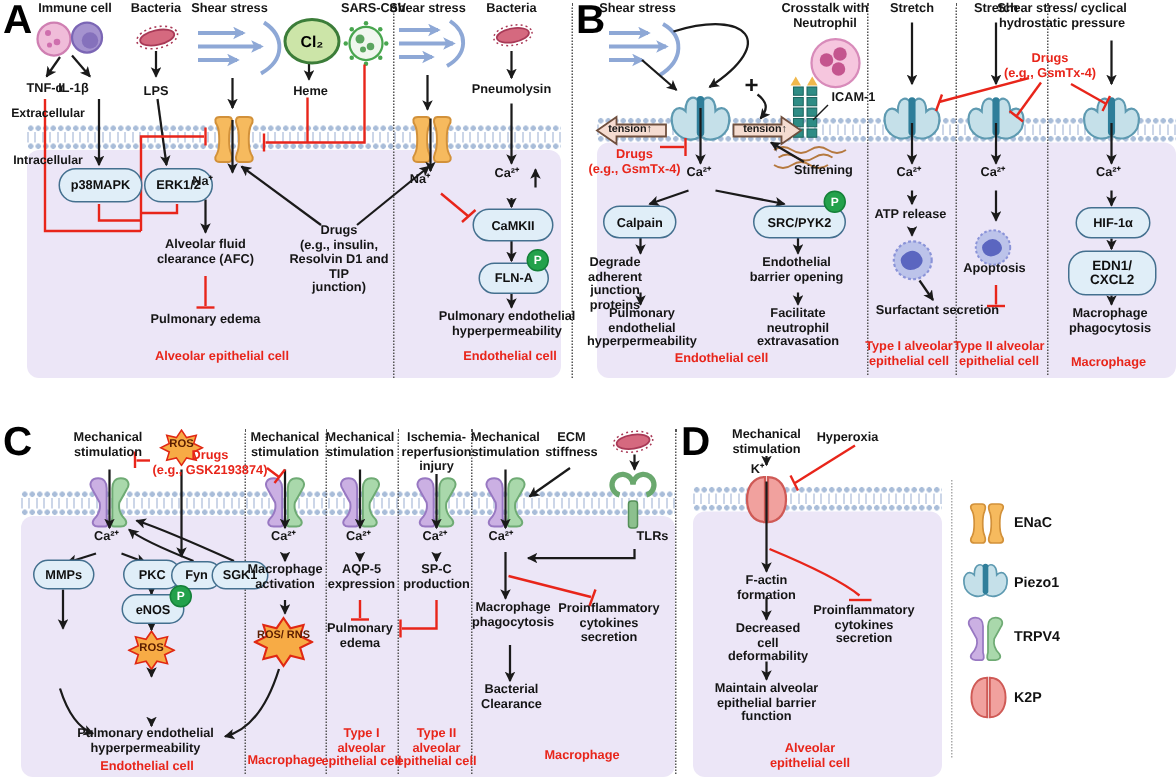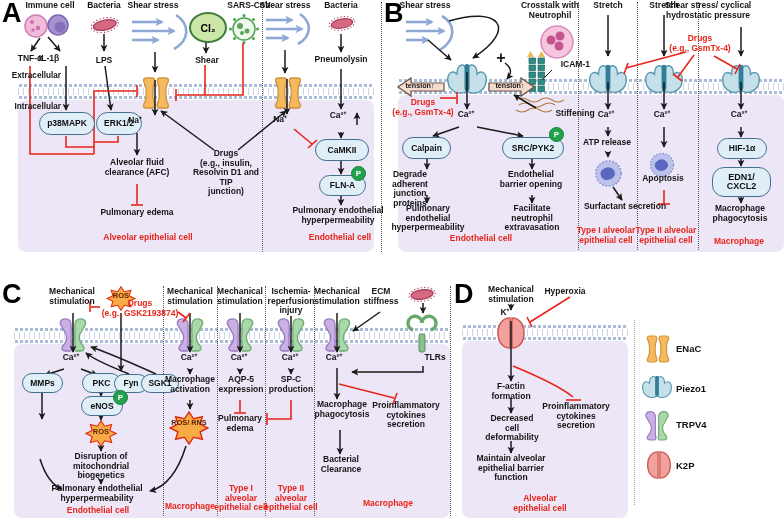--- a/index.html
+++ b/index.html
@@ -1,18 +1,18 @@
 <!DOCTYPE html>
 <html><head>
 <meta charset="utf-8">
 <style>
   body{margin:0;background:#fff}
   .fig{position:relative;width:784px;height:522px;background:#fff;font-family:"Liberation Sans",sans-serif;overflow:hidden}
   .t{position:absolute;font-weight:bold;font-size:8.5px;line-height:1.13;text-align:center;color:#151515;z-index:8}
-  .tl{text-align:right}
+  .tl{text-align:center}
   .red{color:#e8251a}
   .pl{position:absolute;font-weight:bold;font-size:27px;color:#000;z-index:9;line-height:1}
   .cy{position:absolute;background:#ece6f7;border-radius:8px;z-index:0}
   .mem{position:absolute;height:17px;z-index:1;
     background-image:
       radial-gradient(circle at 2.5px 2.5px,#a9bdd9 1.7px,rgba(0,0,0,0) 1.9px),
       radial-gradient(circle at 2.5px 2.5px,#a9bdd9 1.7px,rgba(0,0,0,0) 1.9px),
       repeating-linear-gradient(90deg,#ccd6e8 0 1.2px,rgba(0,0,0,0) 1.2px 5px);
     background-size:5px 5px,5px 5px,100% 7px;
     background-position:0 0,0 12px,0 5px;
@@ -59,21 +59,21 @@
   <div class="sep" style="left:634px;top:320px;height:185px;border-left-color:#aaa"></div>
 
   <div class="t" style="left:14px;top:1px;width:72px">Immune cell</div>
   <div class="t" style="left:82px;top:1px;width:44px">Bacteria</div>
   <div class="t" style="left:122px;top:1px;width:62px">Shear stress</div>
   <div class="t" style="left:218px;top:1px;width:62px">SARS-CoV</div>
   <div style="position:absolute;left:189px;top:12px;width:34px;height:27px;border:2.2px solid #3c7d39;background:#cce5a8;border-radius:50%;display:flex;align-items:center;justify-content:center;font-weight:bold;font-size:10.5px;z-index:6">Cl₂</div>
   <div class="t" style="left:10px;top:54px;width:40px">TNF-α</div>
   <div class="t" style="left:30px;top:54px;width:38px">IL-1β</div>
   <div class="t" style="left:88px;top:56px;width:32px">LPS</div>
-  <div class="t" style="left:187px;top:56px;width:40px">Shear</div>
+  <div class="t" style="left:187px;top:56px;width:40px">Heme</div>
   <div class="t tl" style="left:3px;top:71px;width:58px;font-size:8.2px">Extracellular</div>
   <div class="t tl" style="left:3px;top:102px;width:58px;font-size:8.2px">Intracellular</div>
   <div class="node" style="left:39px;top:112px;width:54px;height:21px">p38MAPK</div>
   <div class="node" style="left:96px;top:112px;width:44px;height:21px">ERK1/2</div>
   <div class="t" style="left:120px;top:116px;width:30px">Na⁺</div>
   <div class="t" style="left:100px;top:158px;width:74px">Alveolar fluid clearance (AFC)</div>
   <div class="t" style="left:93px;top:208px;width:88px">Pulmonary edema</div>
   <div class="t" style="left:188px;top:149px;width:76px">
     <span class="sp">Drugs</span>
     <span class="sp">(e.g., insulin,</span>
@@ -91,21 +91,21 @@
   <div class="pb" style="left:351px;top:166px">P</div>
   <div class="t" style="left:292px;top:206px;width:92px">Pulmonary endothelial hyperpermeability</div>
   <div class="t red" style="left:298px;top:233px;width:84px">Endothelial cell</div>
 
   <div class="t" style="left:396px;top:1px;width:58px">Shear stress</div>
   <div class="t" style="left:512px;top:1px;width:76px">Crosstalk with Neutrophil</div>
   <div class="t tl" style="left:548px;top:60px;width:42px">ICAM-1</div>
   <div class="t" style="left:492px;top:49px;width:18px;font-size:16px">+</div>
   <div class="t tension" style="left:399px;top:82px;width:42px">tension↑</div>
   <div class="t tension" style="left:489px;top:82px;width:42px">tension↑</div>
-  <div class="t" style="left:548px;top:109px;width:54px">Stiffening</div>
+  <div class="t" style="left:522px;top:109px;width:54px">Stiffening</div>
   <div class="t red" style="left:390px;top:98px;width:66px">
     <span class="sp">Drugs</span>
     <span class="sp">(e.g., GsmTx-4)</span>
   </div>
   <div class="t" style="left:450px;top:110px;width:32px">Ca²⁺</div>
   <div class="node" style="left:402px;top:137px;width:47px;height:20px">Calpain</div>
   <div class="node" style="left:502px;top:137px;width:60px;height:20px">SRC/PYK2</div>
   <div class="pb" style="left:549px;top:127px">P</div>
   <div class="t" style="left:376px;top:170px;width:68px">Degrade adherent junction proteins</div>
   <div class="t" style="left:498px;top:170px;width:66px">Endothelial barrier opening</div>
@@ -139,21 +139,20 @@
     <span class="sp">(e.g., GSK2193874)</span>
   </div>
   <div class="t" style="left:55px;top:353px;width:32px">Ca²⁺</div>
   <div class="node" style="left:22px;top:373px;width:39px;height:18px">MMPs</div>
   <div class="node" style="left:82px;top:373px;width:37px;height:18px">PKC</div>
   <div class="node" style="left:114px;top:374px;width:32px;height:17px">Fyn</div>
   <div class="node" style="left:141px;top:374px;width:36px;height:17px">SGK1</div>
   <div class="node" style="left:81px;top:396px;width:40px;height:18px">eNOS</div>
   <div class="pb" style="left:113px;top:390px">P</div>
   <div class="t burstlbl" style="left:85px;top:428px;width:32px">ROS</div>
-  <div class="t" style="left:63px;top:452px;width:76px">Disruption of mitochondrial biogenetics</div>
   <div class="t" style="left:49px;top:484px;width:96px">Pulmonary endothelial hyperpermeability</div>
   <div class="t red" style="left:61px;top:506px;width:74px">Endothelial cell</div>
   <div class="t" style="left:163px;top:287px;width:54px">Mechanical stimulation</div>
   <div class="t" style="left:173px;top:353px;width:32px">Ca²⁺</div>
   <div class="t" style="left:164px;top:375px;width:52px">Macrophage activation</div>
   <div class="t burstlbl" style="left:169px;top:419px;width:40px;font-size:7.3px">ROS/ RNS</div>
   <div class="t red" style="left:163px;top:502px;width:54px">Macrophage</div>
   <div class="t" style="left:212px;top:287px;width:56px">Mechanical stimulation</div>
   <div class="t" style="left:223px;top:353px;width:32px">Ca²⁺</div>
   <div class="t" style="left:215px;top:375px;width:52px">AQP-5 expression</div>

